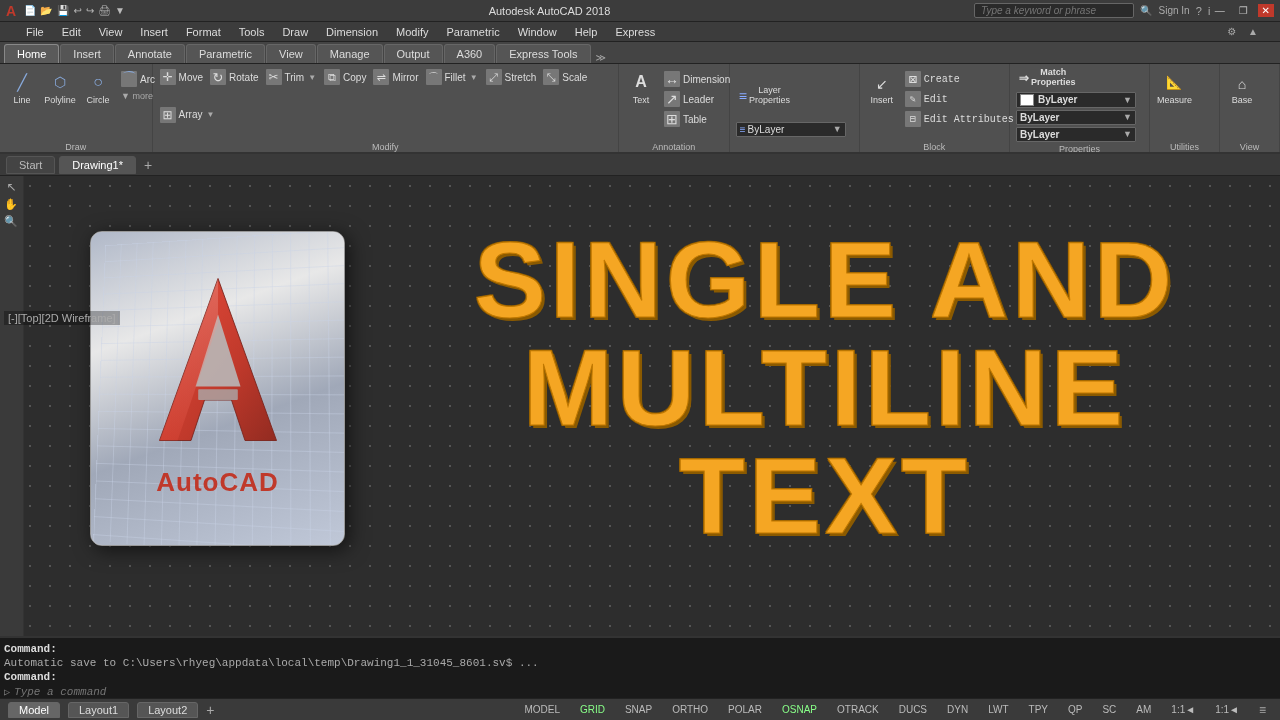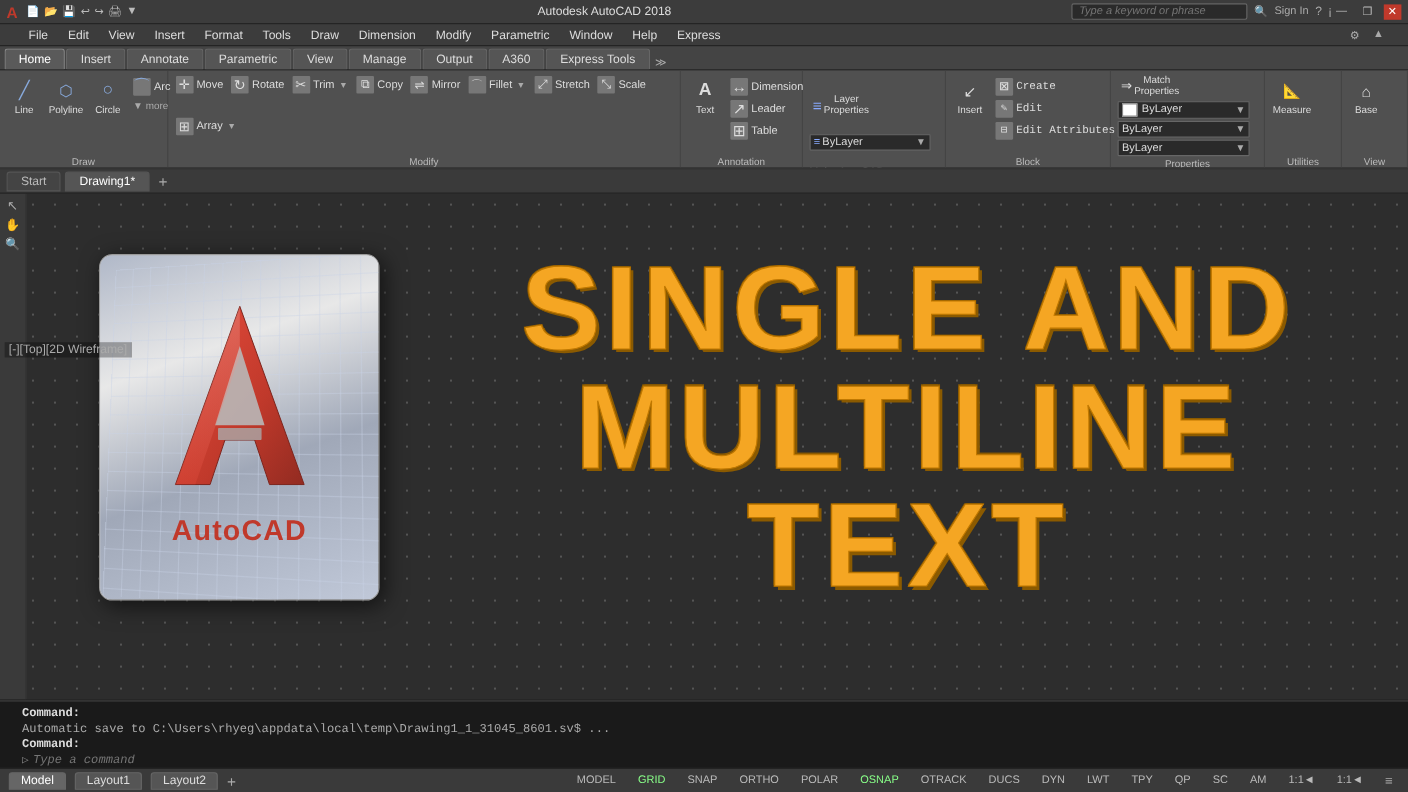--- a/index.html
+++ b/index.html
@@ -323,21 +323,21 @@
         -1px 1px 0 #8B5A00;
       letter-spacing: 4px;
       -webkit-text-stroke: 1px #c07800;
     }
 
     
     #command-area {
       height: 62px;
       background: #1a1a1a;
       border-top: 2px solid #333;
-      padding: 4px 20px;
+      padding: 4px 4px;
       font-size: 11px;
       color: #ccc;
       font-family: 'Courier New', monospace;
     }
     #command-area .cmd-line {
       padding: 1px 0;
       color: #aaa;
     }
     #command-area .cmd-label {
       color: #ddd;
@@ -712,21 +712,21 @@
             <div class="ribbon-btn-small">
               <div class="small-icon">⊟</div>
               <span>Edit Attributes</span>
             </div>
           </div>
         </div>
         <div class="group-label">Block</div>
       </div>
 
       <div class="large-group" style="min-width:140px;">
-        <div class="top-row" style="flex-direction:column;gap:2px;padding:2px;">
+        <div class="top-row" style="flex-direction:column;gap:2px;padding:2px;font-weight:bold;">
           <div style="display:flex;align-items:center;gap:2px;">
             <div class="ribbon-btn" style="flex-direction:row;min-width:auto;gap:2px;">
               <div><span class="ic-match"></span></div>
               <div class="label" style="font-size:9px;">Match<br>Properties</div>
             </div>
           </div>
           <div style="display:flex;align-items:center;gap:2px;background:#2a2a2a;border:1px solid #666;padding:1px 3px;width:120px;border-radius:1px;cursor:pointer;">
             <span class="color-swatch" style="background:#fff;"></span>
             <span style="font-size:10px;color:#ddd;flex:1;">ByLayer</span>
             <span style="font-size:9px;color:#aaa;">▼</span>

